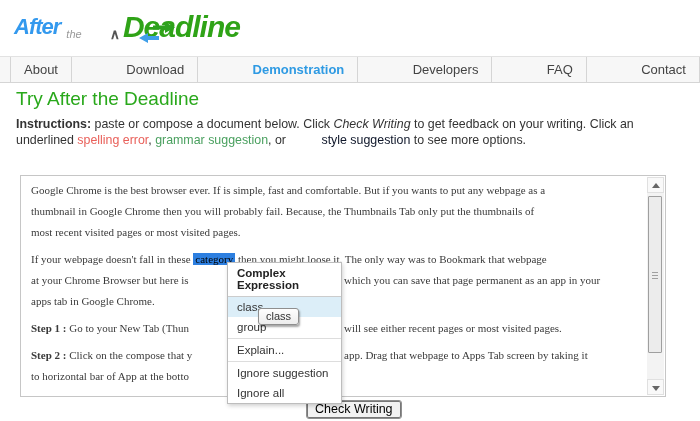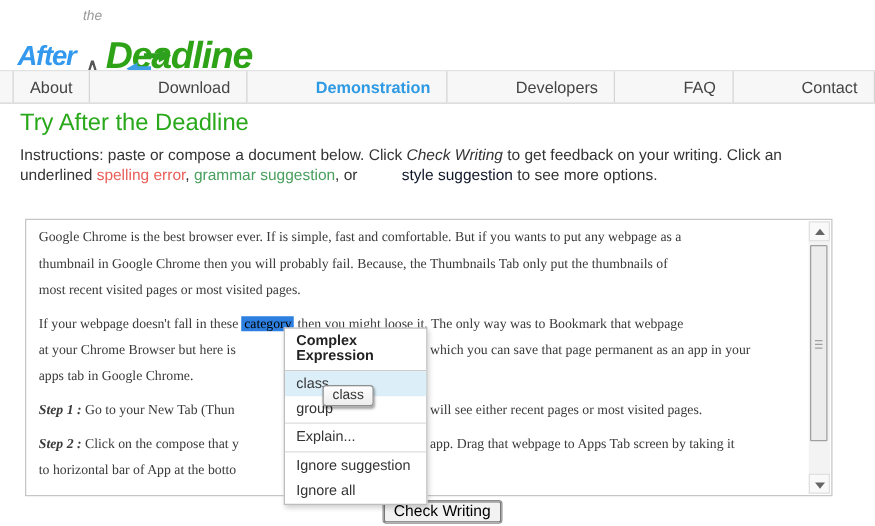--- a/index.html
+++ b/index.html
@@ -3,52 +3,52 @@
 <meta charset="utf-8">
 <style>
   * { margin:0; padding:0; box-sizing:border-box; }
   body { background:#fff; }
   .page { position:relative; width:700px; height:421px; background:#fff; overflow:hidden;
           font-family:"Liberation Sans", sans-serif; }
 
   
   .logo { position:absolute; left:14px; top:8px; display:flex; align-items:flex-end; text-decoration:none; }
   .logo-after { font-size:22px; font-weight:bold; font-style:italic; color:#3399ee; letter-spacing:-1px; line-height:38px; }
-  .logo-mid { display:inline-flex; flex-direction:column; align-items:center; margin:0 3px 6px 6px;gap:28px; }
+  .logo-mid { display:inline-flex; flex-direction:row; align-items:center; margin:0 3px 6px 6px;gap:28px; }
   .logo-the { font-size:11px; font-style:italic; color:#999; line-height:10px; }
   .logo-caret { font-size:14px; font-weight:bold; color:#555; line-height:12px; }
   .logo-deadline { font-size:30px; font-weight:bold; font-style:italic; color:#2fa317; letter-spacing:-1px; line-height:38px; position:relative; }
   .arrow-green { position:absolute; top:-4px; left:30px; }
   .arrow-blue  { position:absolute; top:6px;  left:16px; }
 
   
   .nav { position:absolute; top:56px; left:0; right:0; height:27px; background:#f7f7f7;
          border-top:1px solid #e2e2e2; border-bottom:1px solid #d5d5d5; display:flex; padding-left:10px;justify-content:space-between; }
   .nav-item { padding:0 13px; line-height:25px; font-size:13px; color:#444; border-right:1px solid #d5d5d5; cursor:pointer; }
   .nav-item:first-child { border-left:1px solid #d5d5d5; }
   .nav-item.active { color:#2e9ae3; font-weight:bold; }
 
   
   .page-title { position:absolute; left:16px; top:88px; font-size:19px; color:#29a81b; font-weight:400; }
   .instructions { position:absolute; left:16px; top:116px; font-size:12.4px; line-height:16px; color:#333; width:672px; }
-  .instr-label { font-weight:normal; }
+  .instr-label { font-weight:bold; }
   .instr-italic { font-style:italic; }
   .t-spelling { color:#e9605a; }
   .t-grammar { color:#4aa05f; }
   .t-style { color:#0f172a;margin-left:32px; }
 
   
   .editor { position:absolute; left:20px; top:175px; width:646px; height:222px; background:#fff;
             border:1px solid #c6c6c6; }
   .editor-content { position:absolute; left:10px; top:4px; right:24px; bottom:2px; overflow:hidden;
                     font-family:"Liberation Serif", serif; font-size:11px; line-height:21px; color:#3a3a3a; }
   .editor-para + .editor-para { margin-top:6px; }
   .editor-line { position:relative; white-space:nowrap; height:21px; }
   .seg-abs { position:absolute; top:0;text-align:center; }
-  .seg-bold { font-weight:bold;font-style:italic; }
+  .seg-bold { font-weight:bold; }
   .seg-highlight { background:#2d7fe0; color:#000000; padding:0 2px; cursor:pointer; }
   .seg-misspelling { border-bottom:2px solid #e23b3b; cursor:pointer; }
 
   
   .scrollbar { position:absolute; top:1px; right:1px; bottom:1px; width:17px; background:#f3f3f3; }
   .sb-btn { position:absolute; left:0; width:17px; height:16px; background:#f9f9f9; border:1px solid #e0e0e0; }
   .sb-btn.up { top:0; } .sb-btn.down { bottom:0; }
   .sb-arrow { position:absolute; left:4px; width:0; height:0; border-left:4px solid transparent; border-right:4px solid transparent; }
   .up .sb-arrow { top:5px; border-bottom:5px solid #666; }
   .down .sb-arrow { top:6px; border-top:5px solid #666; }

